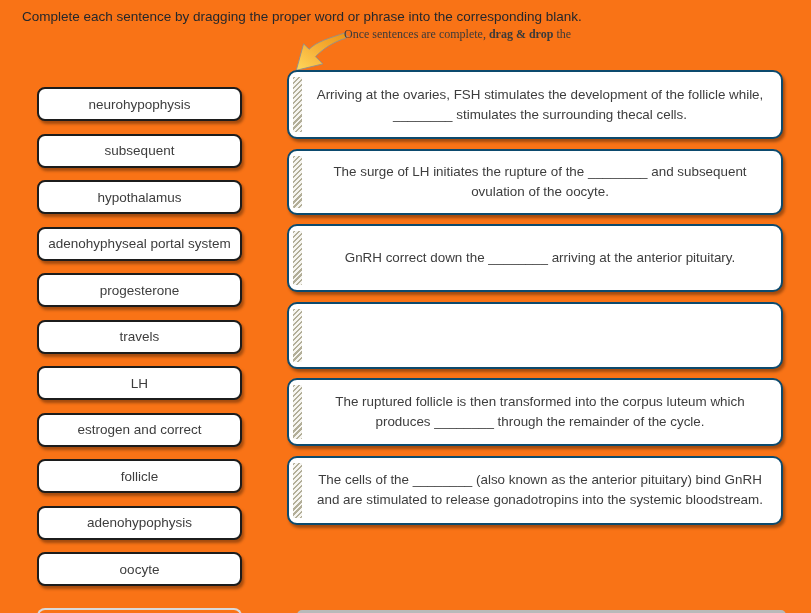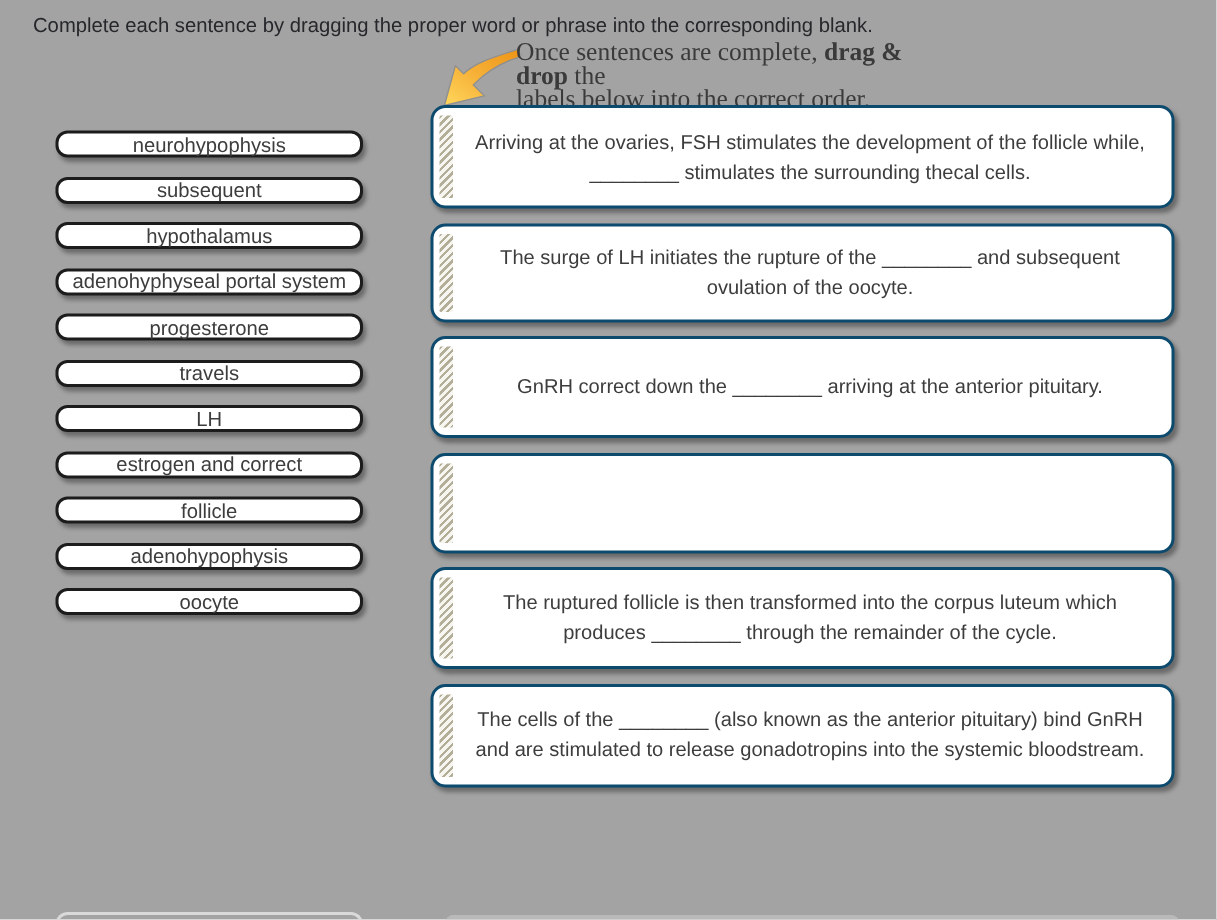--- a/index.html
+++ b/index.html
@@ -3,40 +3,40 @@
 <meta charset="utf-8">
 <style>
   * { margin: 0; padding: 0; box-sizing: border-box; }
   html, body { background: #ffffff; }
   body { font-family: "Liberation Sans", sans-serif; }
 
   .page {
     position: relative;
     width: 811px;
     height: 613px;
-    background: #a3a3a3;
+    background: #f97316;
     overflow: hidden;
   }
 
   .title {
     position: absolute;
     left: 22px;
     top: 9px;
     font-size: 13.5px;
     color: #25272b;
   }
 
   
   .callout-text {
     position: absolute;
     left: 344px;
     top: 27px;
     width: 270px;
     font-family: "Liberation Serif", serif;
-    font-size: 17px;
+    font-size: 12px;
     line-height: 15.5px;
     color: #3a3a3a;
   }
   .callout-text b { font-weight: bold; }
   .arrow-wrap {
     position: absolute;
     left: 290px;
     top: 30px;
     width: 62px;
     height: 44px;
@@ -46,21 +46,21 @@
   .labels-col {
     position: absolute;
     left: 37px;
     top: 87px;
     width: 205px;
     display: flex;
     flex-direction: column;
     gap: 12.5px;
   }
   .label-box {
-    height: 18px;
+    height: 34px;
     background: #ffffff;
     border: 2px solid #1c1c1c;
     border-radius: 8px;
     box-shadow: 2px 3px 3px rgba(0,0,0,0.35);
     display: flex;
     align-items: center;
     justify-content: center;
     text-align: center;
     font-size: 13.5px;
     color: #3d3d3d;
@@ -151,21 +151,20 @@
           <stop offset="100%" stop-color="#FFD85C"></stop>
         </linearGradient>
       </defs>
       <path d="M44 11 C50 7 55 6 60 7" fill="none" stroke="#9a9a9a" stroke-width="1"></path>
       <path d="M57 3 C38 9 25 13 17 21 L11 15 L3 44 L32 37 L24 29 C32 21 43 13 57 9 Z" fill="url(#arrowg)" stroke="#8f8f8f" stroke-width="1" stroke-linejoin="round"></path>
     </svg>
   </div>
 
   <div class="callout-text">
     <div><span>Once sentences are complete, </span><b>drag &amp; drop</b><span> the</span></div>
-    <div>labels below into the correct order.</div>
   </div>
 
   <div class="labels-col">
     <div class="label-box">
         <span>neurohypophysis</span>
       </div>
       <div class="label-box">
         <span>subsequent</span>
       </div>
       <div class="label-box">

